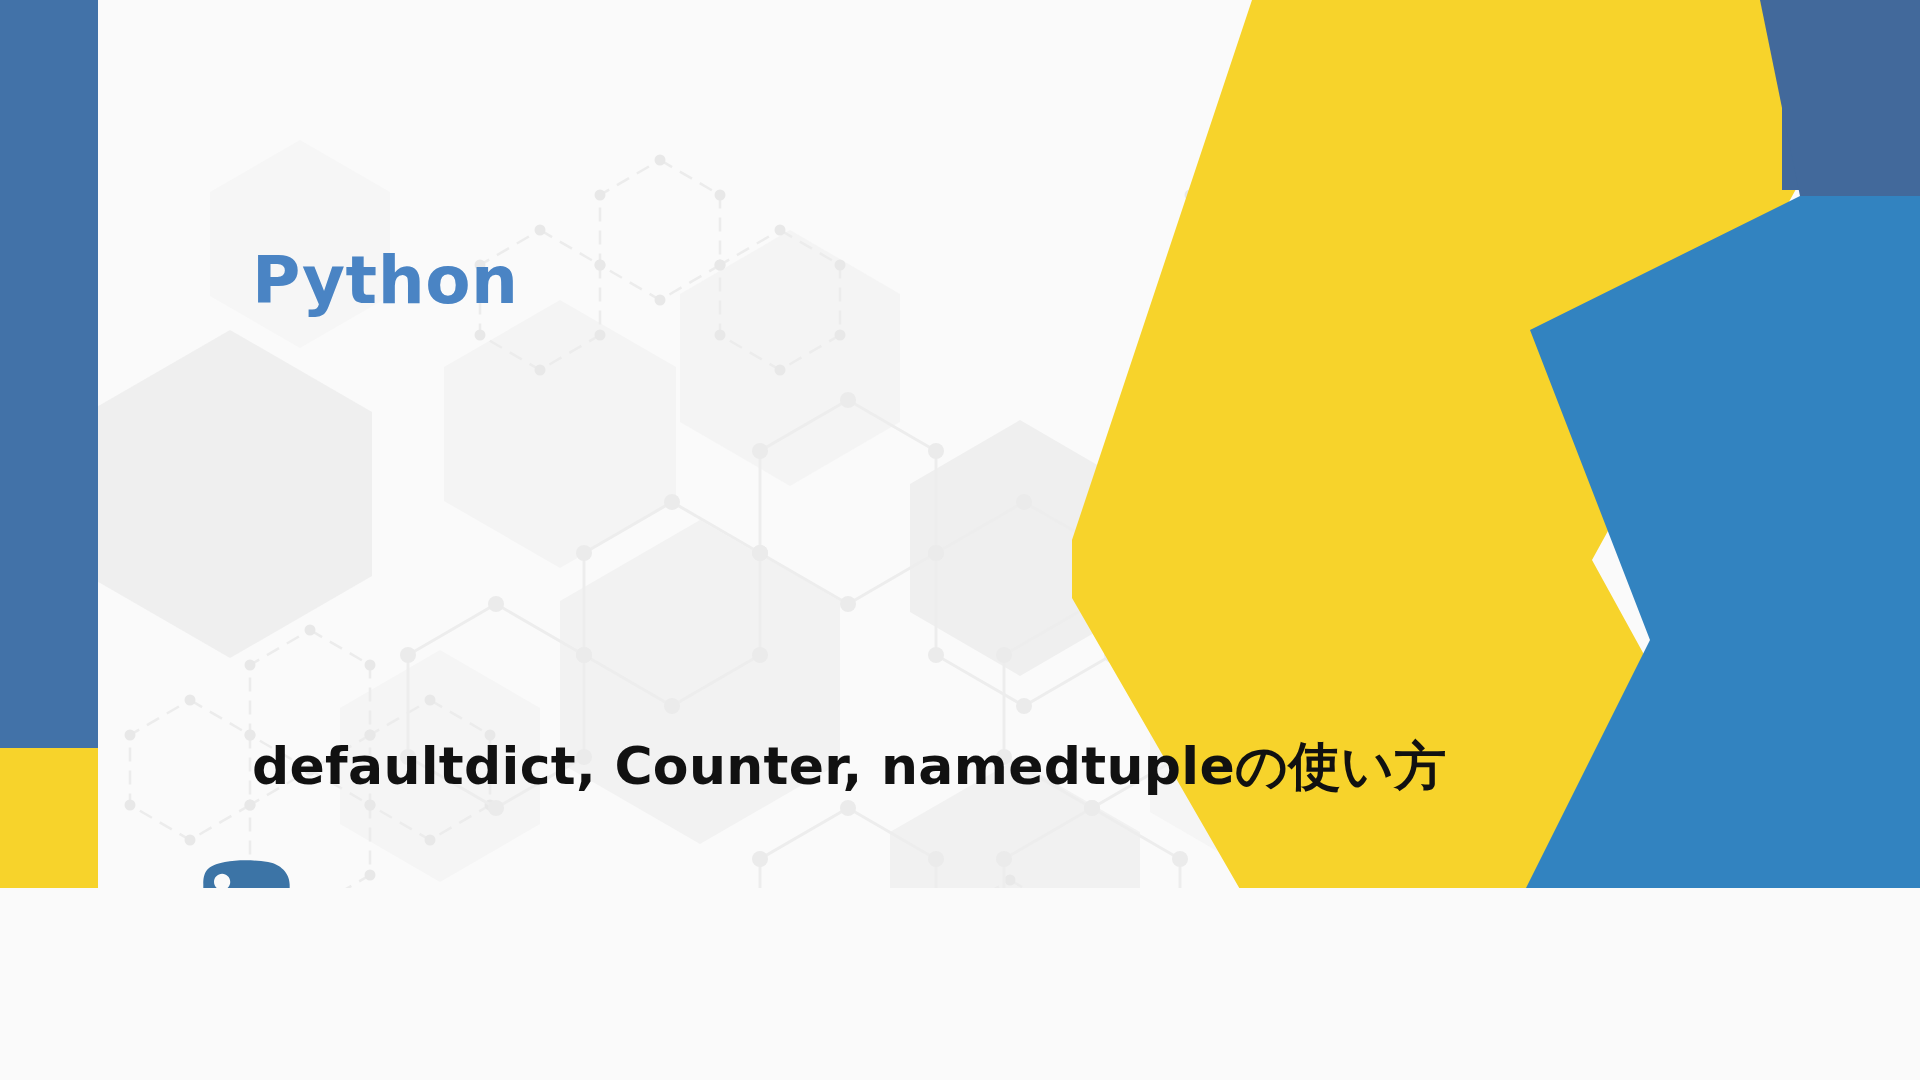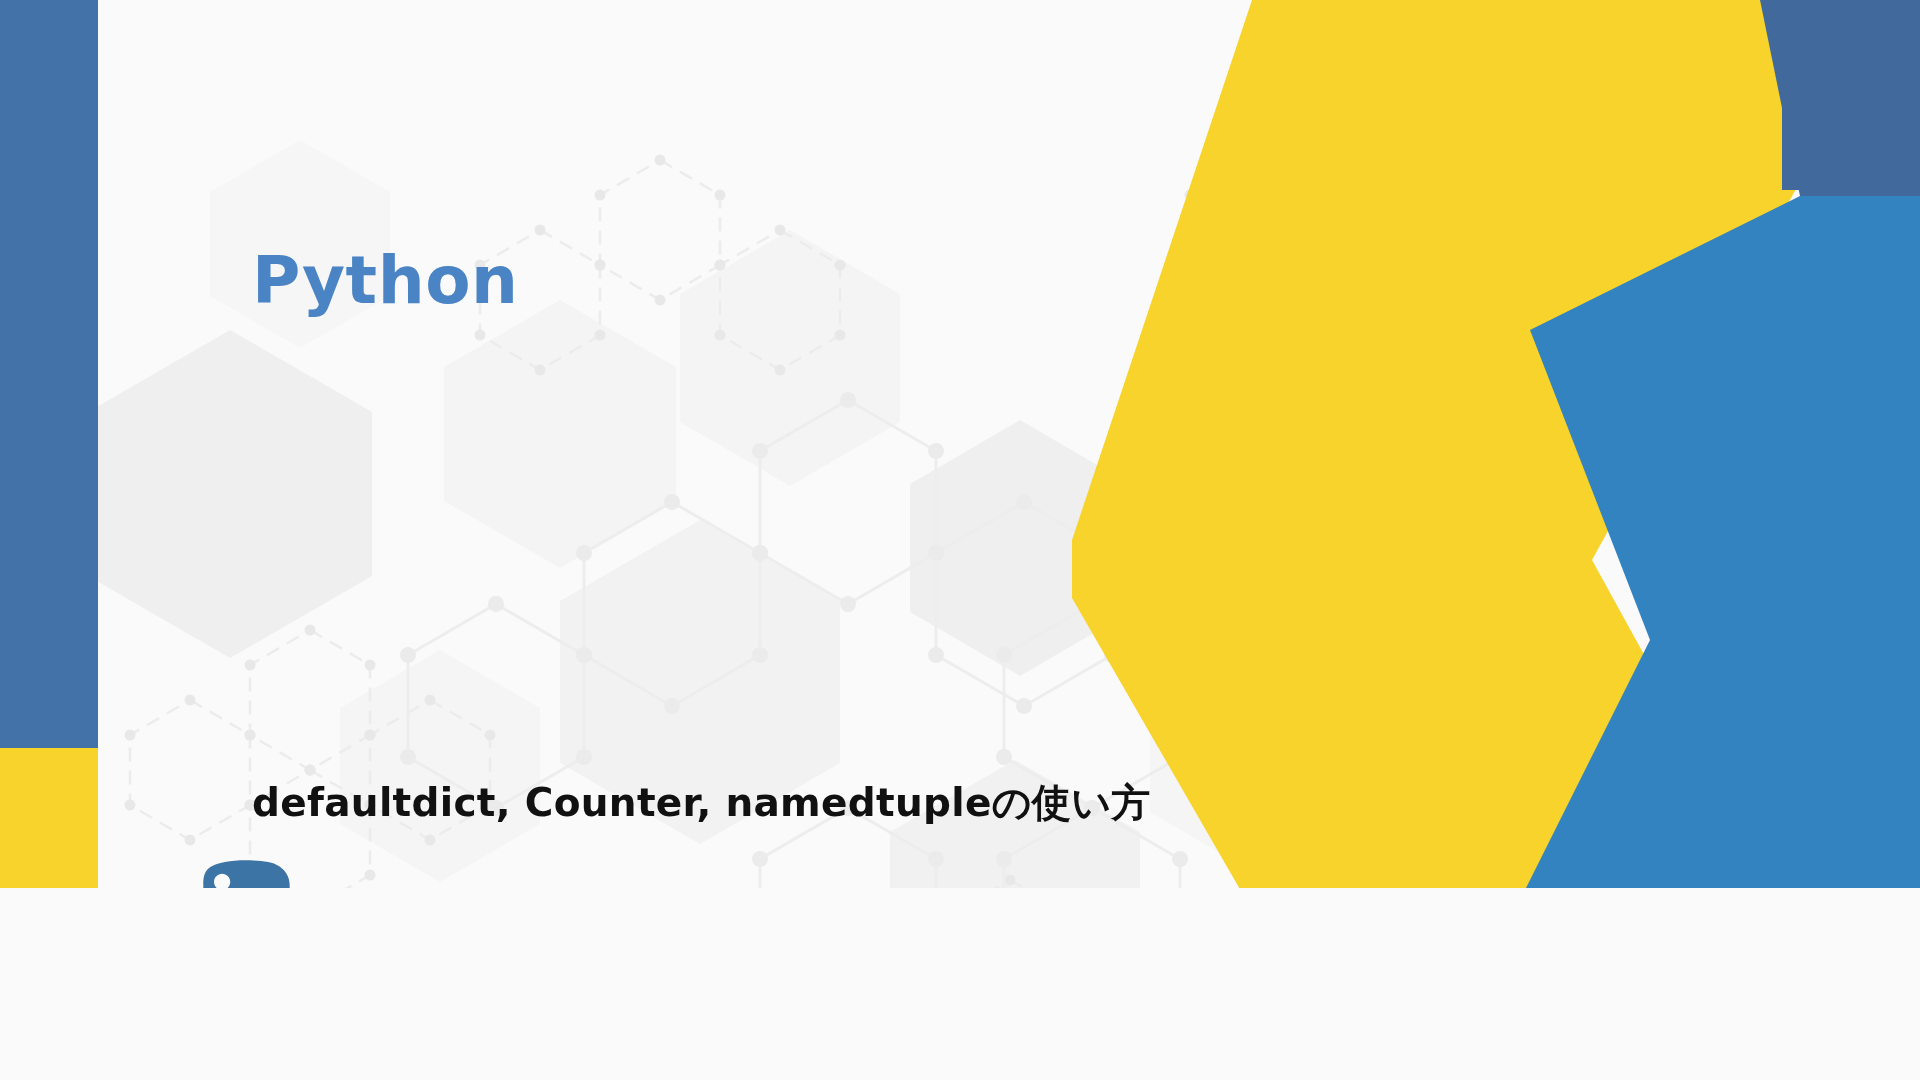--- a/index.html
+++ b/index.html
@@ -80,22 +80,22 @@
     font-weight: bold;
     color: #0c0c0c;
     line-height: 1.08;
     white-space: nowrap;
     letter-spacing: 1px;
   }
 
   .subtitle {
     position: absolute;
     left: 0;
-    top: 780px;
-    font-size: 39px;
+    top: 735px;
+    font-size: 52px;
     font-weight: bold;
     color: #111111;
     line-height: 1.2;
     white-space: nowrap;
     letter-spacing: 0.3px;
   }
 
   
   .py-logo {
     position: absolute;

